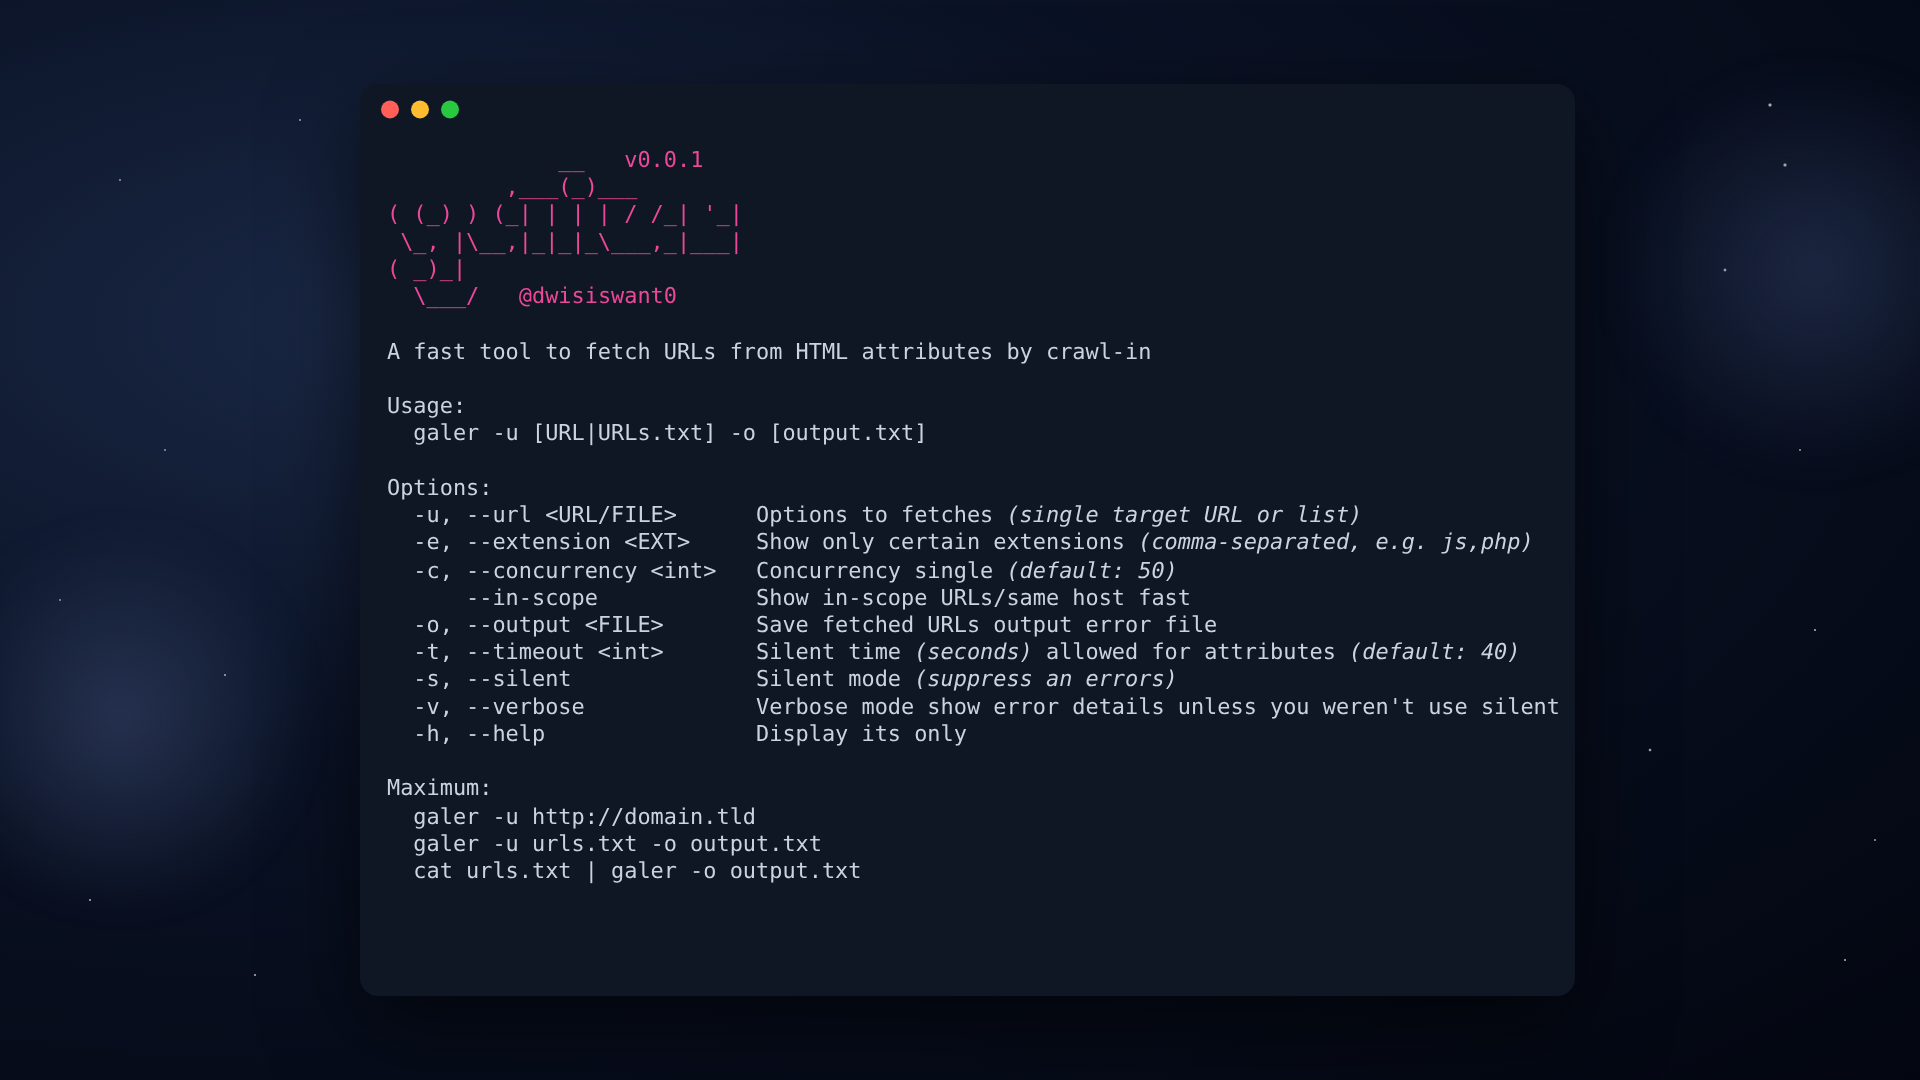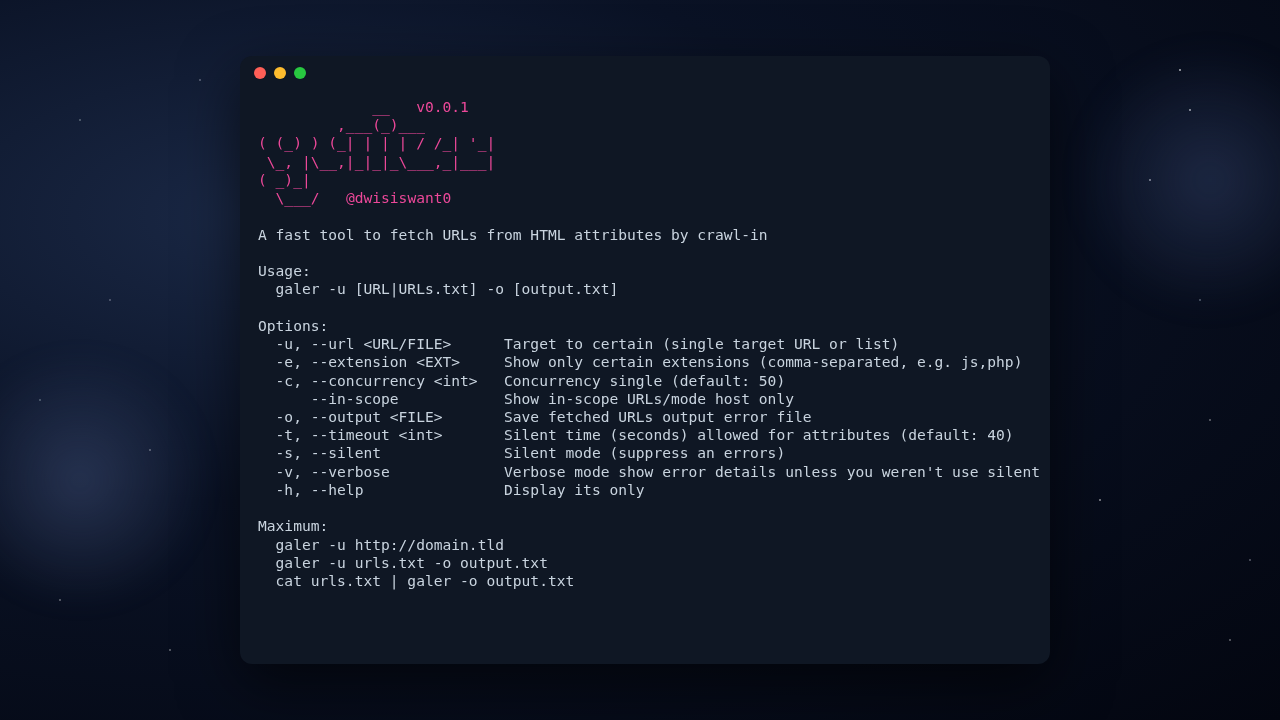--- a/index.html
+++ b/index.html
@@ -71,21 +71,21 @@
   .green { background: #28c840; }
   .term-body {
     padding: 8px 18px 18px 18px;
     font-size: 14.6px;
     line-height: 1.25;
     color: #c9d4df;
     white-space: pre;
     font-family: ui-monospace, "SF Mono", Menlo, Consolas, monospace;
   }
   .accent { color: #ec4899; }
-  .italic { }
+  .italic { font-style: italic; }
 </style>
 </head>
 <body>
 
 <div class="stars"></div>
 <div class="nebula1"></div>
 <div class="nebula2"></div>
 
 <div class="terminal">
   <div class="titlebar">
@@ -99,24 +99,24 @@
  \_, |\__,|_|_|_\___,_|___|
 ( _)_|
   \___/</span>   <span class="accent">@dwisiswant0</span>
 
 <span>A fast tool to fetch URLs from HTML attributes by crawl-in</span>
 
 <span>Usage:</span>
 <span>  galer -u [URL|URLs.txt] -o [output.txt]</span>
 
 <span>Options:</span>
-<span><span>  -u, --url &lt;URL/FILE&gt;      </span><span>Target to certain </span><span class="italic">(single target URL or list)</span></span>
+<span><span>  -u, --url &lt;URL/FILE&gt;      </span><span>Options to fetches </span><span class="italic">(single target URL or list)</span></span>
 <span><span>  -e, --extension &lt;EXT&gt;     </span><span>Show only certain extensions </span><span class="italic">(comma-separated, e.g. js,php)</span></span>
 <span><span>  -c, --concurrency &lt;int&gt;   </span><span>Concurrency single </span><span class="italic">(default: 50)</span></span>
-<span><span>      --in-scope            </span><span>Show in-scope URLs/mode host only</span></span>
+<span><span>      --in-scope            </span><span>Show in-scope URLs/same host fast</span></span>
 <span><span>  -o, --output &lt;FILE&gt;       </span><span>Save fetched URLs output error file</span></span>
 <span><span>  -t, --timeout &lt;int&gt;       </span><span>Silent time </span><span class="italic">(seconds)</span><span> allowed for attributes </span><span class="italic">(default: 40)</span></span>
 <span><span>  -s, --silent              </span><span>Silent mode </span><span class="italic">(suppress an errors)</span></span>
 <span><span>  -v, --verbose             </span><span>Verbose mode show error details unless you weren't use silent</span></span>
 <span><span>  -h, --help                </span><span>Display its only</span></span>
 
 <span>Maximum:</span>
 <span>  galer -u http://domain.tld</span>
 <span>  galer -u urls.txt -o output.txt</span>
 <span>  cat urls.txt | galer -o output.txt</span></div>

